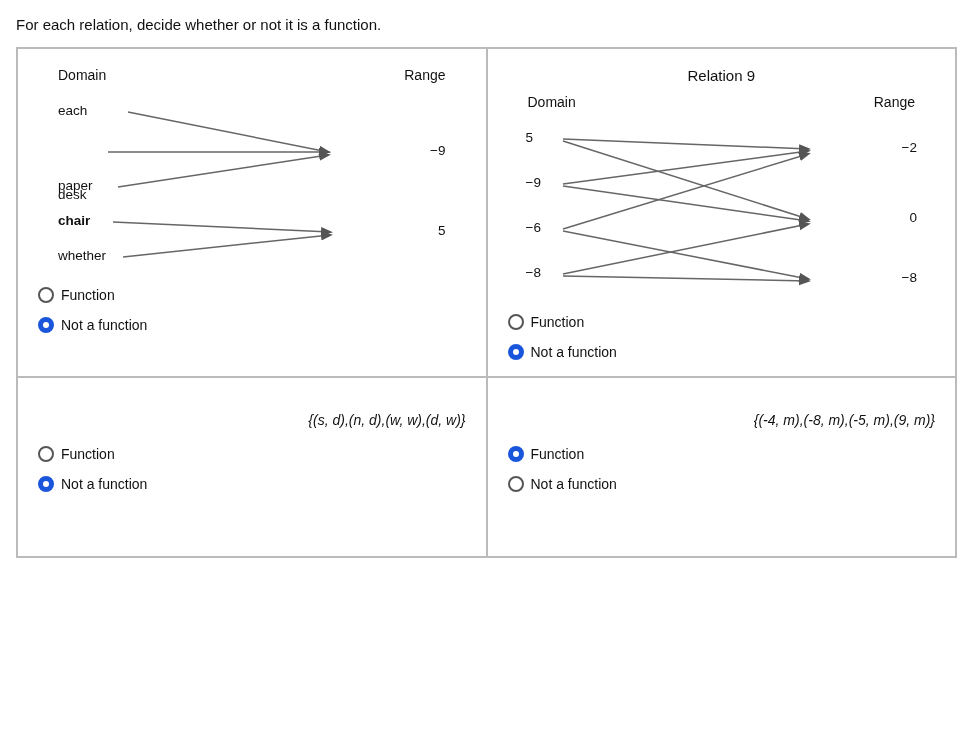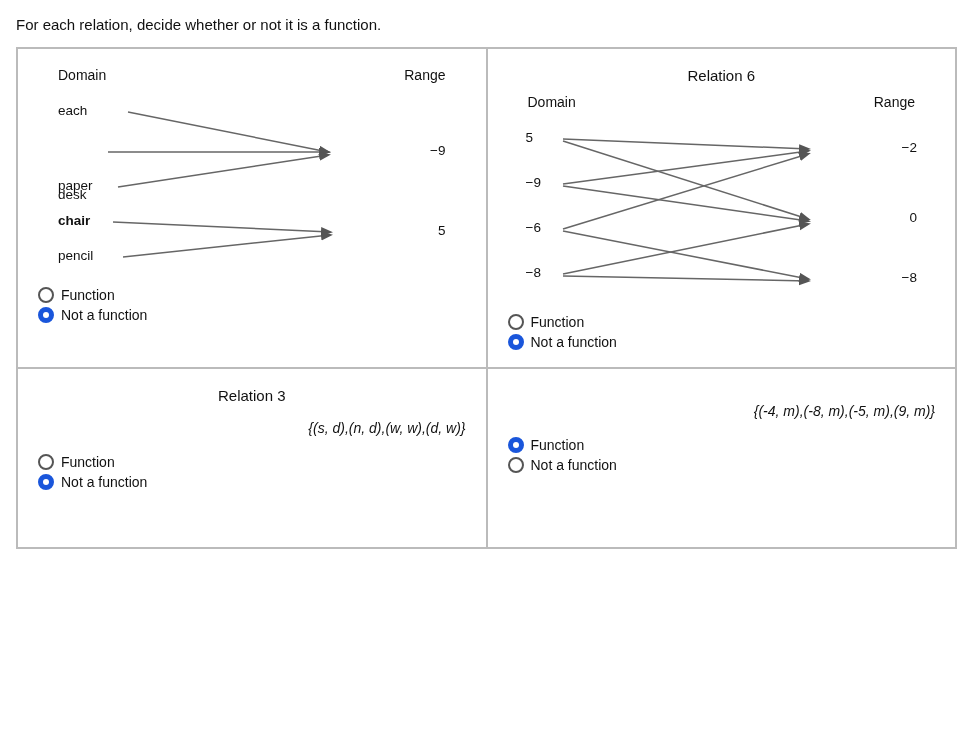--- a/index.html
+++ b/index.html
@@ -29,21 +29,21 @@
     .cell-title {
       text-align: center;
       font-size: 15px;
       margin-bottom: 10px;
       font-weight: normal;
     }
 
     .radio-group {
       display: flex;
       flex-direction: column;
-      gap: 4px;
+      gap: 14px;
       margin-top: 8px;
     }
     .radio-option {
       display: flex;
       align-items: center;
       gap: 7px;
       font-size: 14px;
     }
     .radio-circle {
       width: 16px; height: 16px;
@@ -106,40 +106,40 @@
 
         <line x1="75" y1="135" x2="292" y2="145" stroke="#666" stroke-width="1.5" marker-end="url(#arrow1)"></line>
 
         <line x1="85" y1="170" x2="292" y2="148" stroke="#666" stroke-width="1.5" marker-end="url(#arrow1)"></line>
       </svg>
 
       <span style="position:absolute;left:20px;top:16px;font-size:13.5px;">each</span>
       <span style="position:absolute;left:20px;top:56px;font-size:13.5px;margin-top:44px;">desk</span>
       <span style="position:absolute;left:20px;top:91px;font-size:13.5px;">paper</span>
       <span style="position:absolute;left:20px;top:126px;font-size:13.5px;font-weight:bold;">chair</span>
-      <span style="position:absolute;left:20px;top:161px;font-size:13.5px;">pencil</span>
+      <span style="position:absolute;left:20px;top:161px;font-size:13.5px;">whether</span>
 
       <span style="position:absolute;right:20px;top:56px;font-size:13.5px;">−9</span>
       <span style="position:absolute;right:20px;top:136px;font-size:13.5px;">5</span>
     </div>
 
     <div class="radio-group">
       <div class="radio-option">
         <div class="radio-circle"></div>
         <span>Function</span>
       </div>
       <div class="radio-option">
         <div class="radio-circle selected"></div>
         <span>Not a function</span>
       </div>
     </div>
   </div>
 
   <div class="cell">
-    <div class="cell-title">Relation 6</div>
+    <div class="cell-title">Relation 9</div>
 
     <div style="display:flex; justify-content:space-between; margin-bottom:4px; padding: 0 20px 0 20px;">
       <span style="font-size:14px;">Domain</span>
       <span style="font-size:14px;">Range</span>
     </div>
 
     <div style="position:relative; width:100%; height:190px; margin-bottom:10px;">
       <svg style="position:absolute;top:0;left:0;width:100%;height:100%;overflow:visible;">
         <defs>
           <marker id="arrow2" markerWidth="8" markerHeight="8" refX="6" refY="3" orient="auto">
@@ -180,21 +180,20 @@
         <span>Function</span>
       </div>
       <div class="radio-option">
         <div class="radio-circle selected"></div>
         <span>Not a function</span>
       </div>
     </div>
   </div>
 
   <div class="cell cell-lower">
-    <div class="cell-title">Relation 3</div>
     <div class="relation-set">{(s, d),(n, d),(w, w),(d, w)}</div>
     <div class="radio-group">
       <div class="radio-option">
         <div class="radio-circle"></div>
         <span>Function</span>
       </div>
       <div class="radio-option">
         <div class="radio-circle selected"></div>
         <span>Not a function</span>
       </div>

